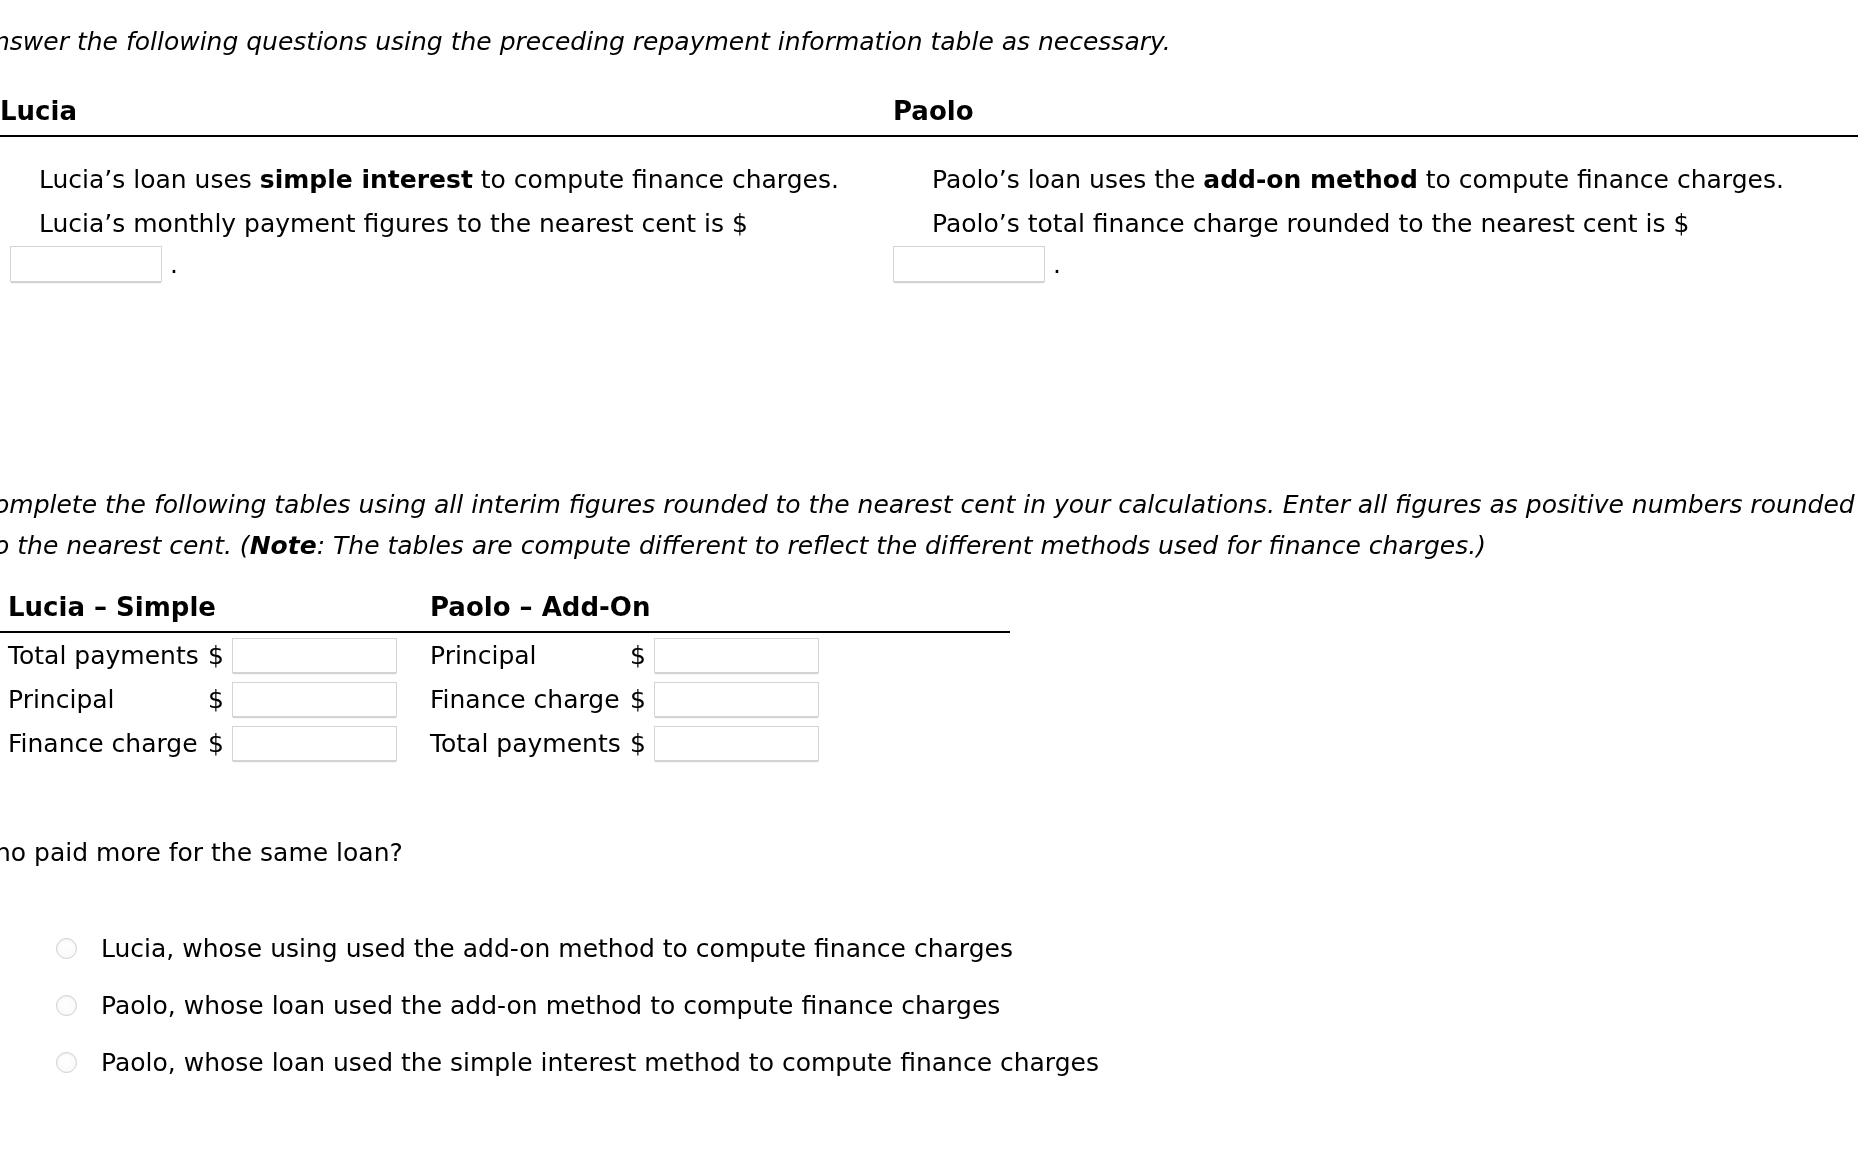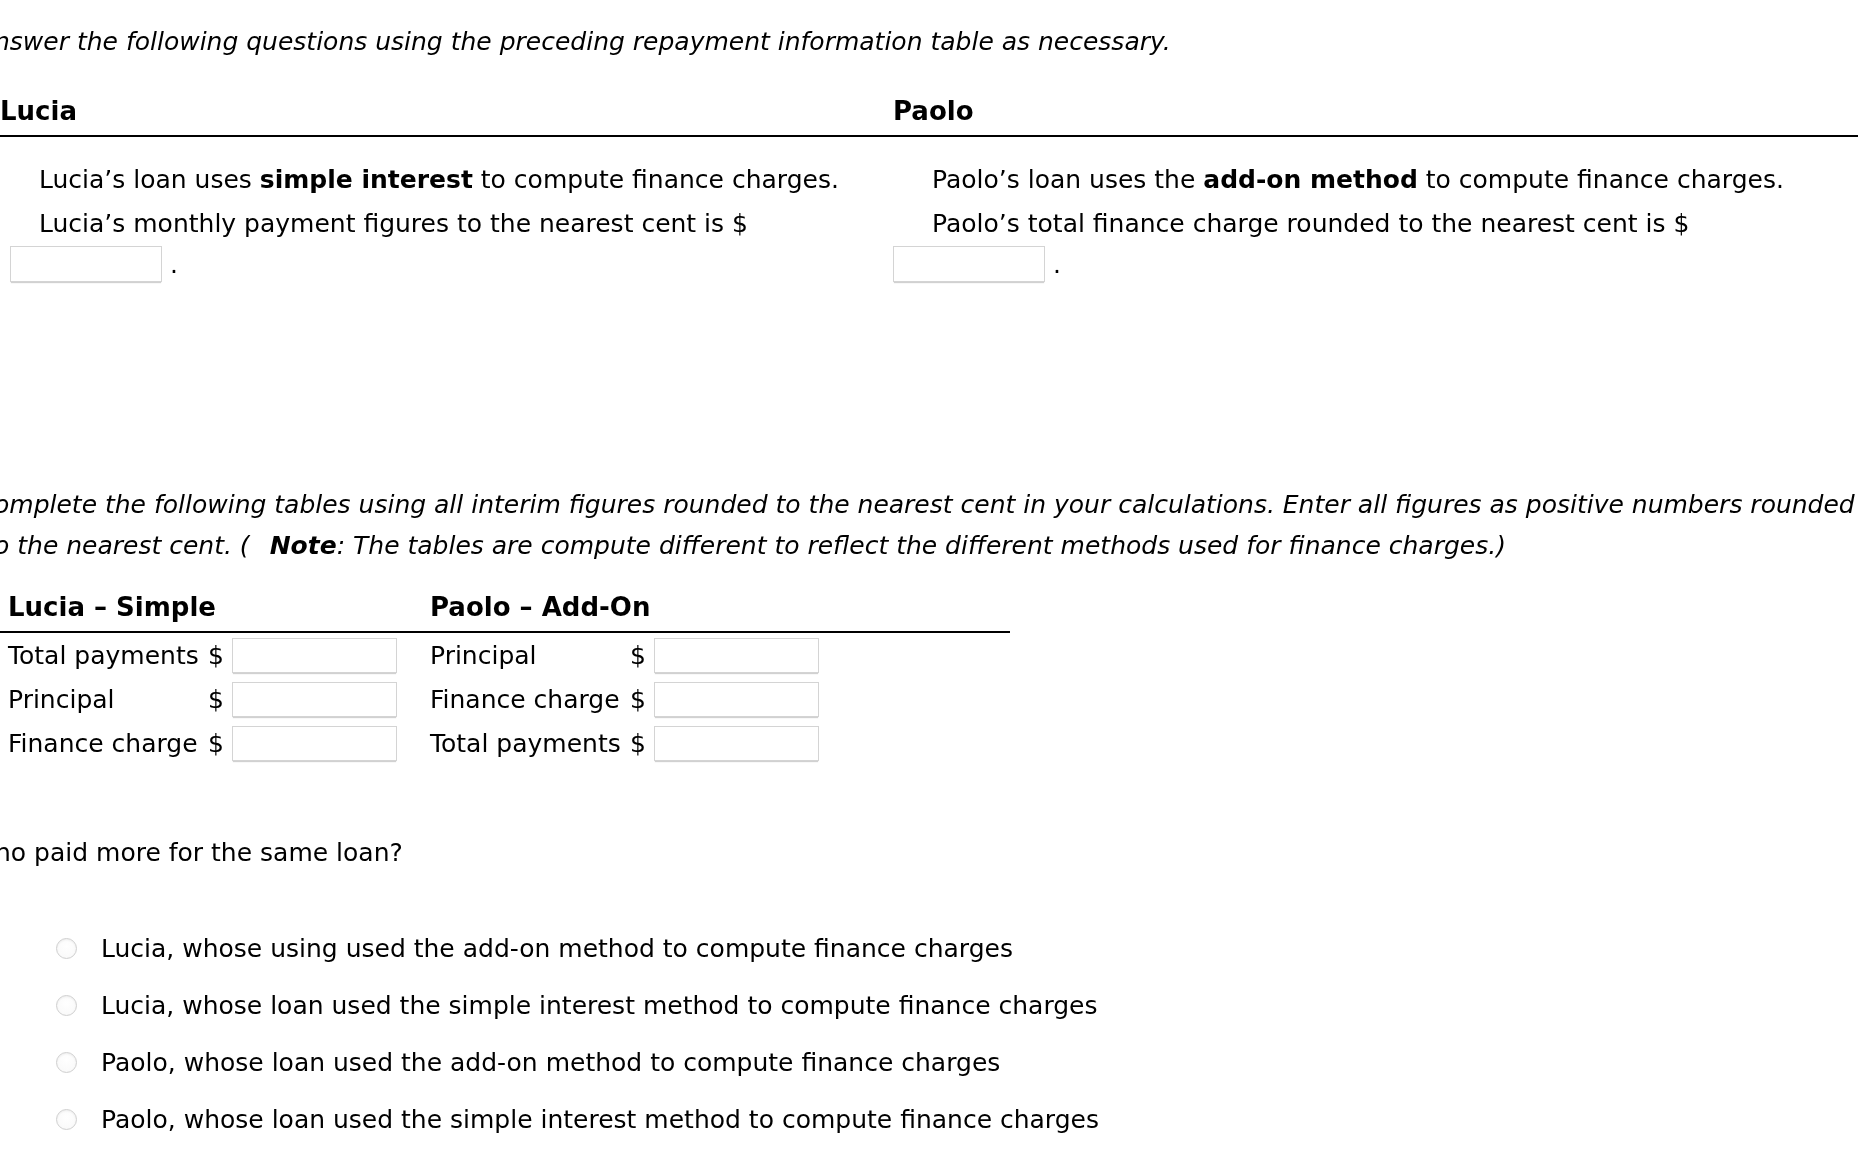--- a/index.html
+++ b/index.html
@@ -27,21 +27,21 @@
   }
 
   .instructions {
     position: absolute;
     font-style: italic;
     font-size: 25px;
     line-height: 1.65;
     color: #000;
     width: 1900px;
   }
-  .instructions b { font-weight: bold; font-style: italic; margin-left: 20px; }
+  .instructions b { font-weight: bold; font-style: italic; }
 
   
   .person-panel {
     position: absolute;
     left: 0px;
     top: 96px;
     width: 1590px;
   }
   .panel-headers {
     position: relative;
@@ -289,24 +289,20 @@
 
 <div class="question" style="left:-5px;">ho paid more for the same loan?</div>
 
 <div class="radio-list">
 
   <label class="radio-item">
     <span class="radio-dot"></span>
     <span class="radio-label">Lucia, whose using used the add-on method to compute finance charges</span>
   </label>
 
-  <label class="radio-item">
-    <span class="radio-dot"></span>
-    <span class="radio-label">Lucia, whose loan used the simple interest method to compute finance charges</span>
-  </label>
 
   <label class="radio-item">
     <span class="radio-dot"></span>
     <span class="radio-label">Paolo, whose loan used the add-on method to compute finance charges</span>
   </label>
 
   <label class="radio-item">
     <span class="radio-dot"></span>
     <span class="radio-label">Paolo, whose loan used the simple interest method to compute finance charges</span>
   </label>

